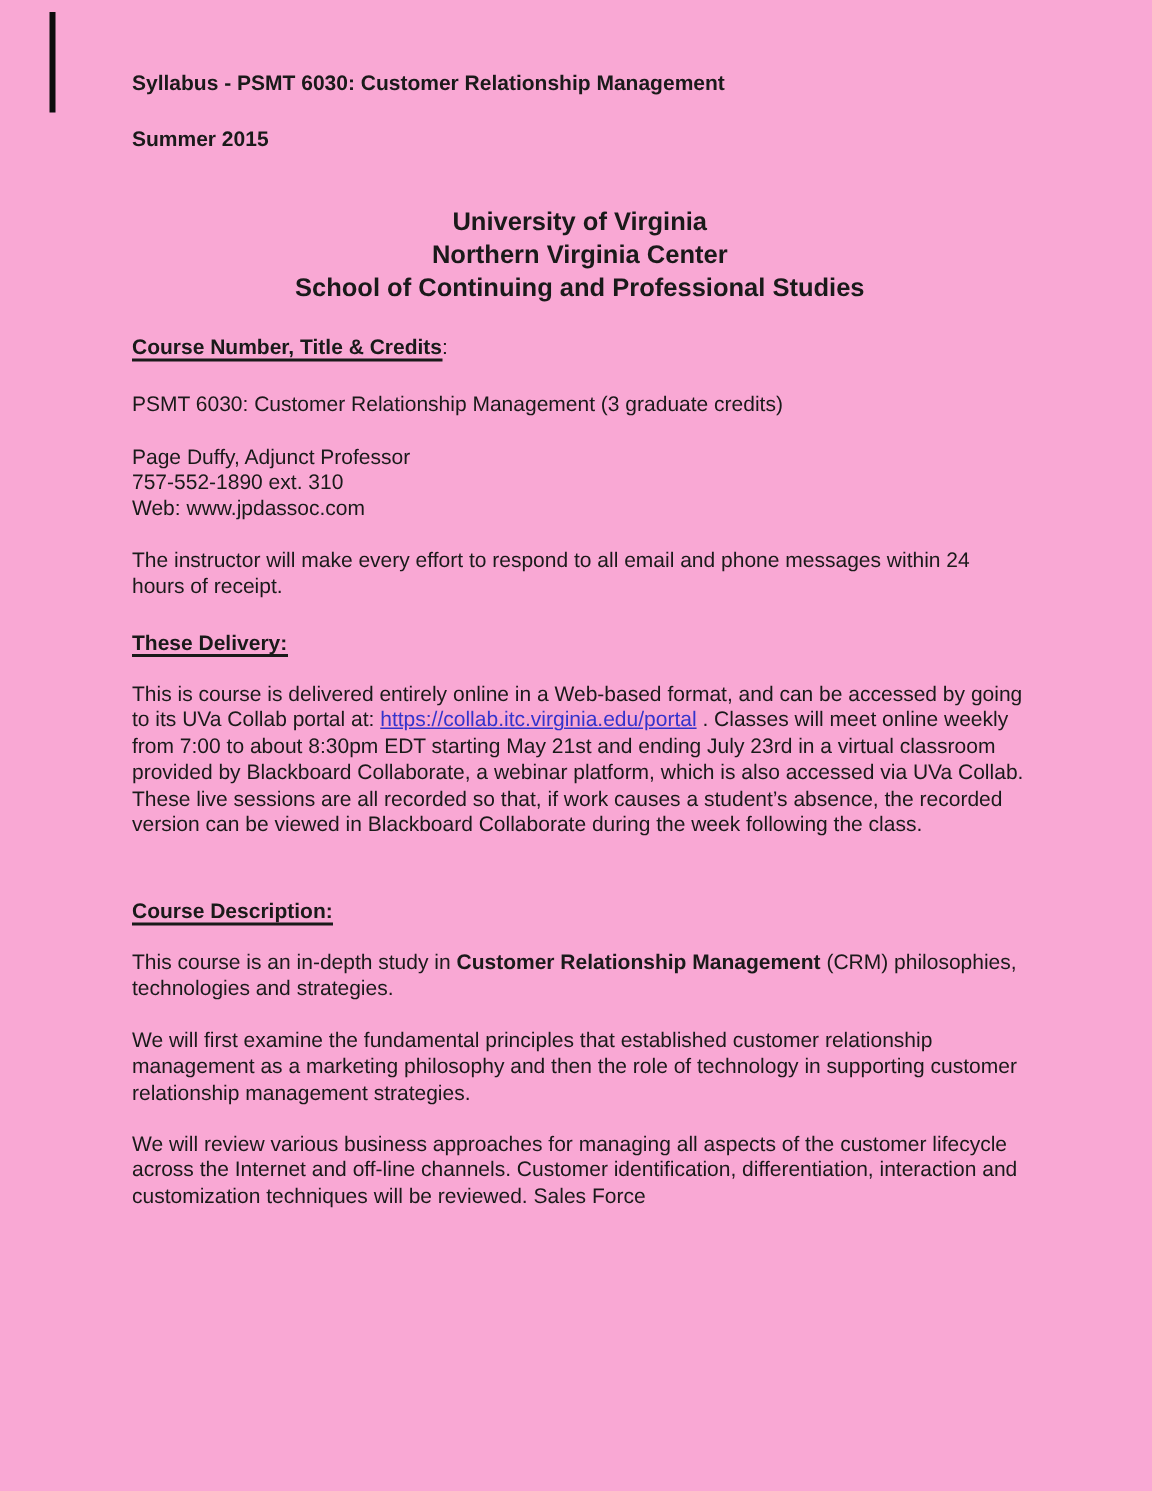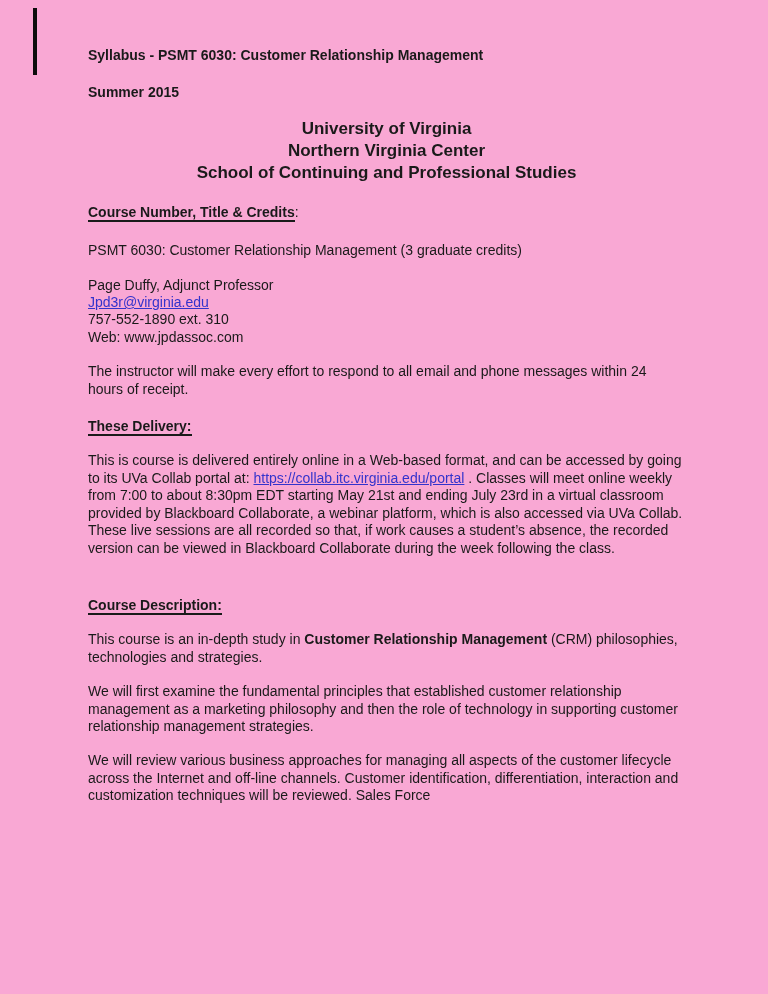--- a/index.html
+++ b/index.html
@@ -32,21 +32,21 @@
     line-height: 17.4px;
   }
   .doc-header-title {
     font-weight: bold;
   }
   .term {
     font-weight: bold;
     margin-top: 20px;
   }
   .institution {
-    margin-top: 16px;
+    margin-top: 35px;
     text-align: center;
     font-weight: bold;
     font-size: 17px;
     line-height: 22px;
   }
   .section-heading {
     margin-top: 20px;
     font-weight: bold;
   }
   .section-heading .u {
@@ -88,23 +88,20 @@
 
     <div class="section-heading cn-heading">
       <span class="u">Course Number, Title &amp; Credits</span><span class="heading-colon">:</span>
     </div>
 
     <div class="cn-text">PSMT 6030: Customer Relationship Management (3 graduate credits)</div>
 
 
     <div class="contact-block">
       <div>Page Duffy, Adjunct Professor</div>
-      <div>
-        <a class="link">Jpd3r@virginia.edu</a>
-      </div>
       <div>757-552-1890 ext. 310</div>
       <div>Web: www.jpdassoc.com</div>
     </div>
 
     <div class="para">The instructor will make every effort to respond to all email and phone messages within 24 hours of receipt.</div>
 
     <div class="section-heading">
       <span class="u">These Delivery:</span>
     </div>
 

